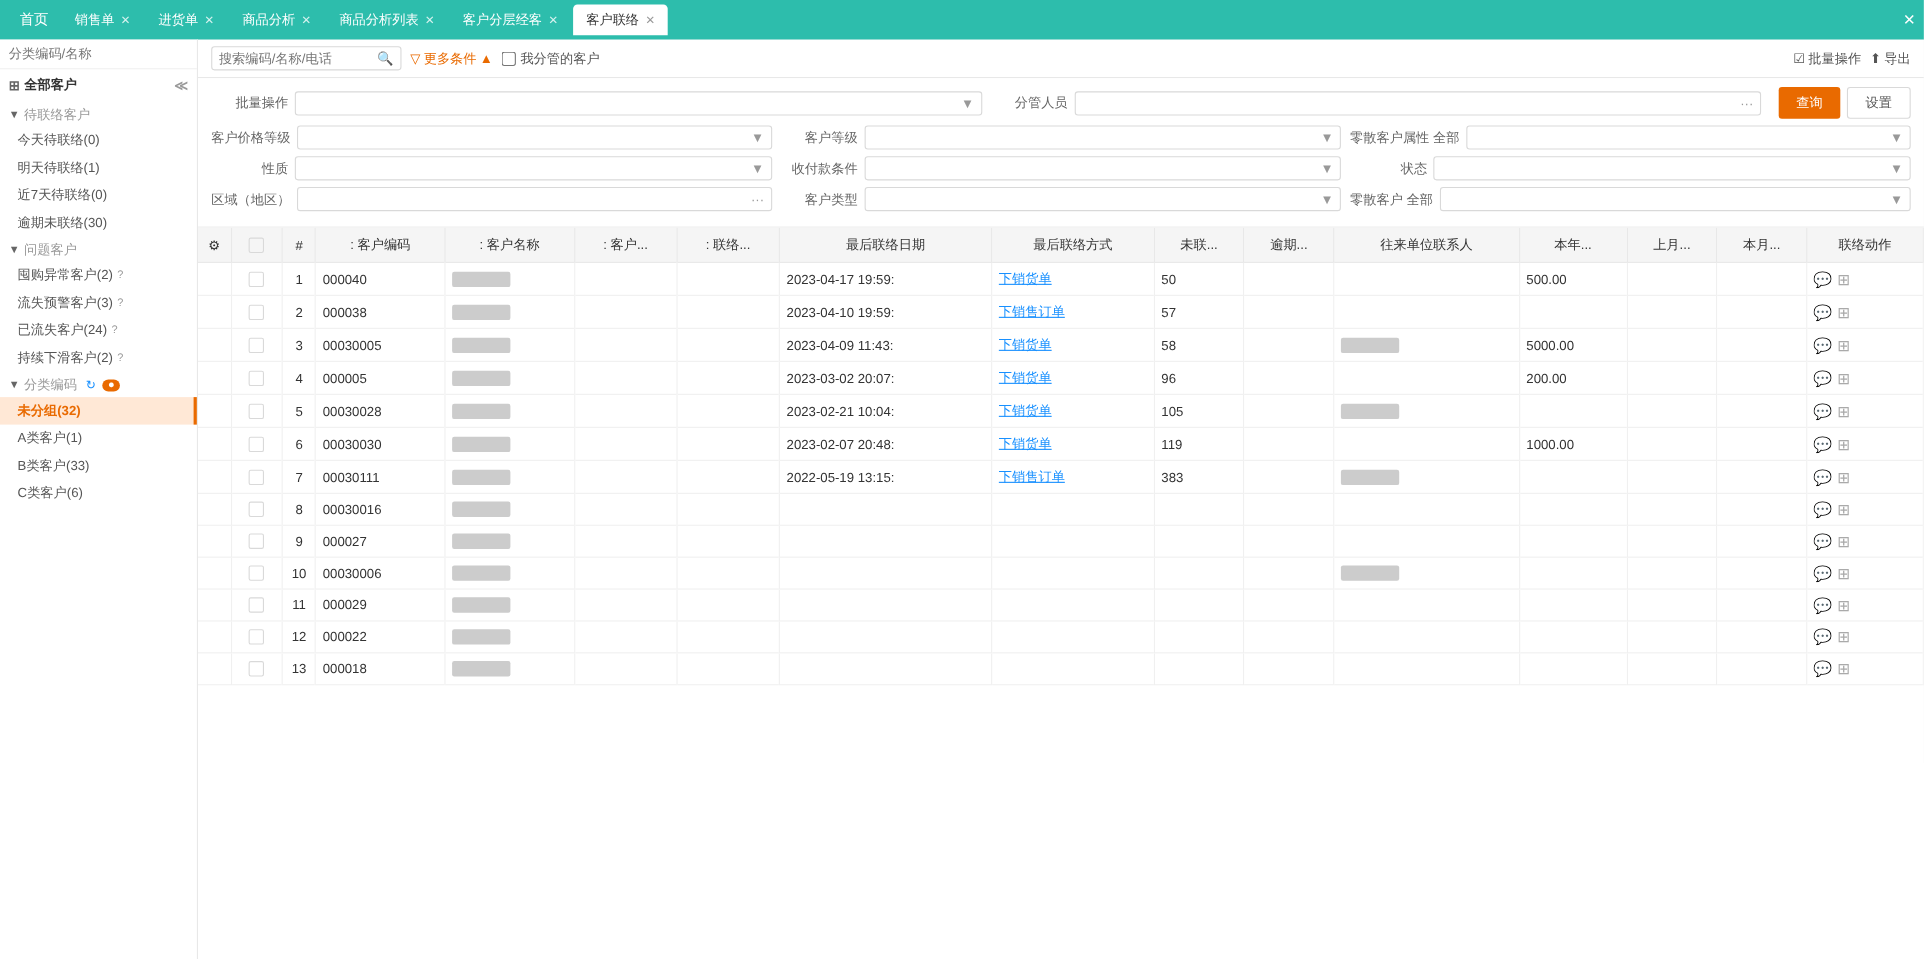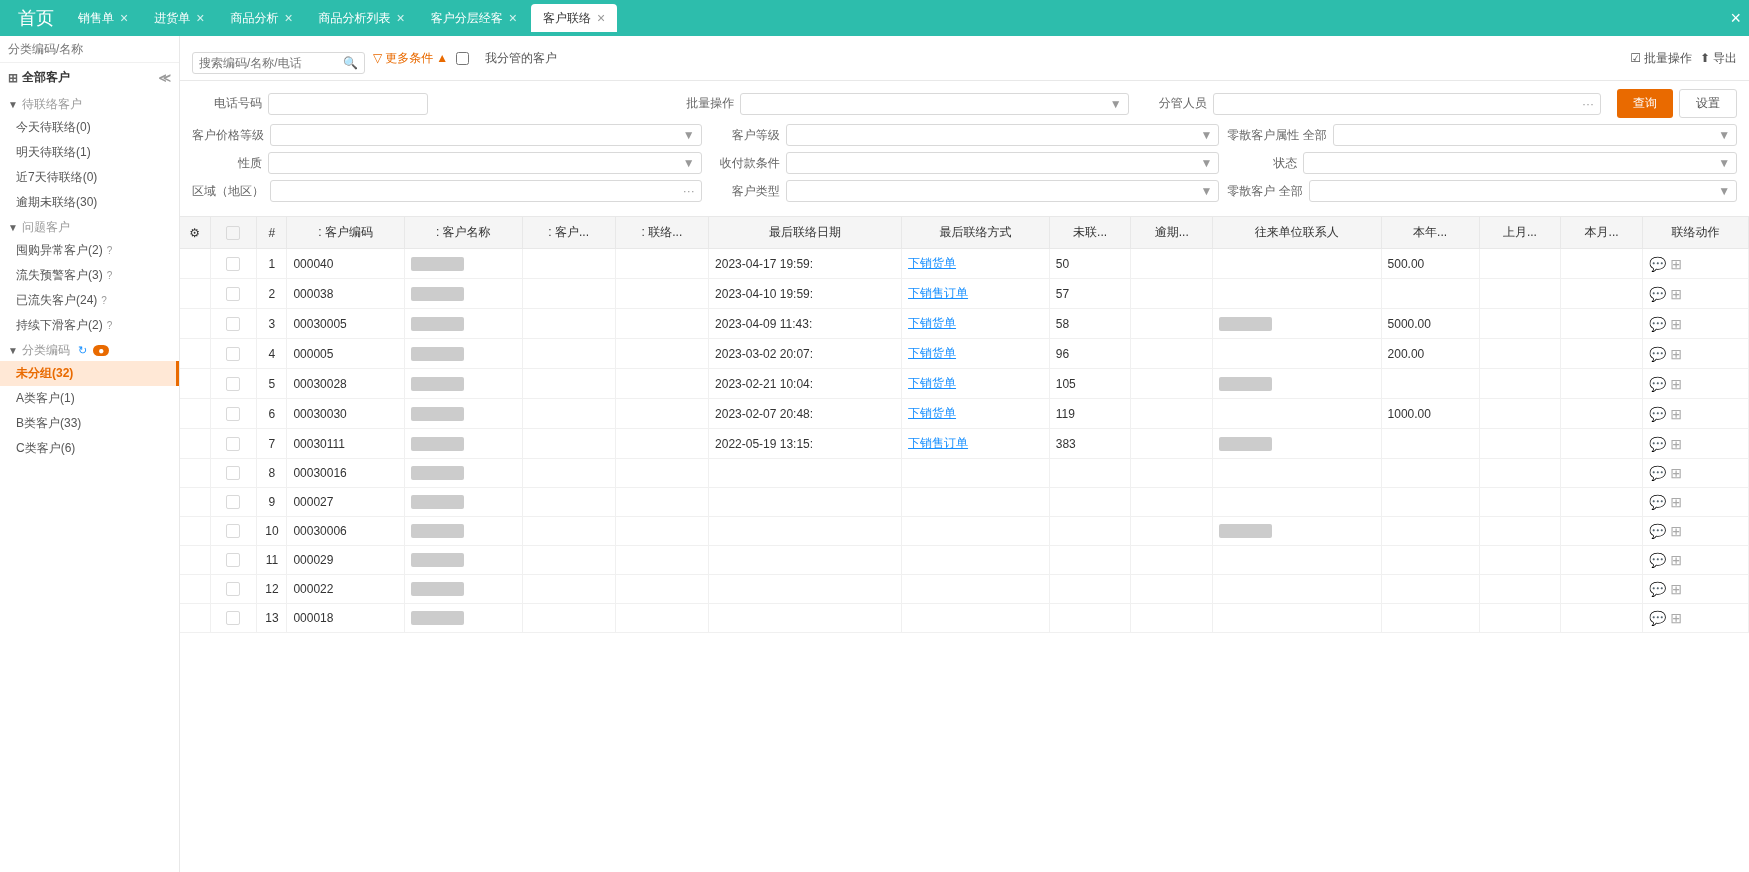--- a/index.html
+++ b/index.html
@@ -31,21 +31,21 @@
       color: #333;
     }
     .tab-item .close-btn {
       font-size: 14px;
       color: rgba(255,255,255,0.8);
       line-height: 1;
     }
     .tab-item.active .close-btn { color: #999; }
     .tab-home {
       color: #fff;
-      font-size: 18px;
+      font-size: 13px;
       padding: 0 10px;
     }
     .tab-bar-close {
       margin-left: auto;
       color: #fff;
       font-size: 18px;
       cursor: pointer;
     }
 
     
@@ -137,40 +137,39 @@
       border-bottom: 1px solid #e8e8e8;
       gap: 8px;
     }
     .filter-search {
       display: flex;
       align-items: center;
       border: 1px solid #d9d9d9;
       border-radius: 3px;
       padding: 3px 6px;
       gap: 4px;
-      margin-top: 10px;
     }
     .filter-search input {
       border: none;
       outline: none;
       font-size: 12px;
       color: #999;
       width: 140px;
     }
     .filter-more {
       display: flex;
       align-items: center;
       color: #e96a00;
       gap: 3px;
       cursor: pointer;
     }
     .filter-my {
       display: flex;
       align-items: center;
-      gap: 16px;
+      gap: 4px;
       color: #555;
     }
     .filter-actions {
       margin-left: auto;
       display: flex;
       gap: 8px;
       align-items: center;
     }
     .filter-actions a {
       color: #555;
@@ -429,24 +428,20 @@
           <span>⬆</span>
           <span>导出</span>
         </a>
       </div>
     </div>
 
     <div class="advanced-filter">
 
       <div class="filter-row">
         <div class="filter-field">
-          <span class="filter-label">电话号码</span>
-          <input class="filter-input" type="text" style="max-width: 160px;">
-        </div>
-        <div class="filter-field">
           <span class="filter-label">批量操作</span>
           <div class="filter-select">
             <span></span>
               <span class="arrow">▼</span>
           </div>
         </div>
         <div class="filter-field">
           <span class="filter-label">分管人员</span>
           <div class="filter-select">
             <span></span>

